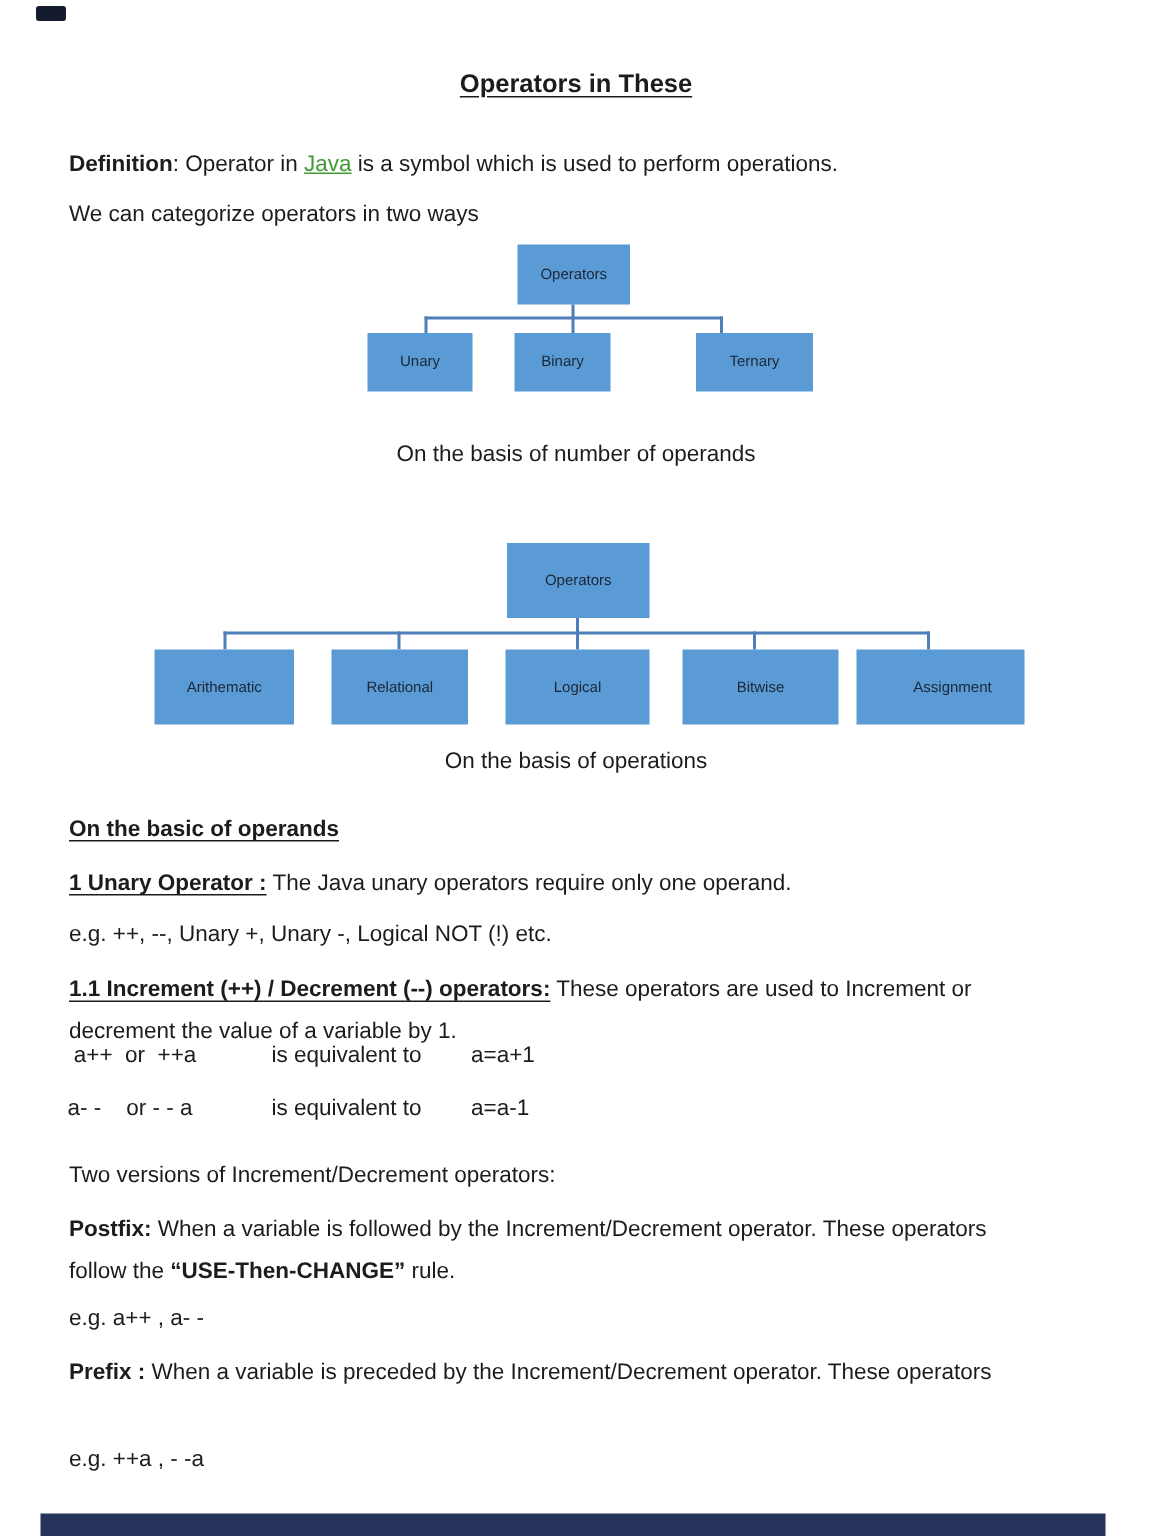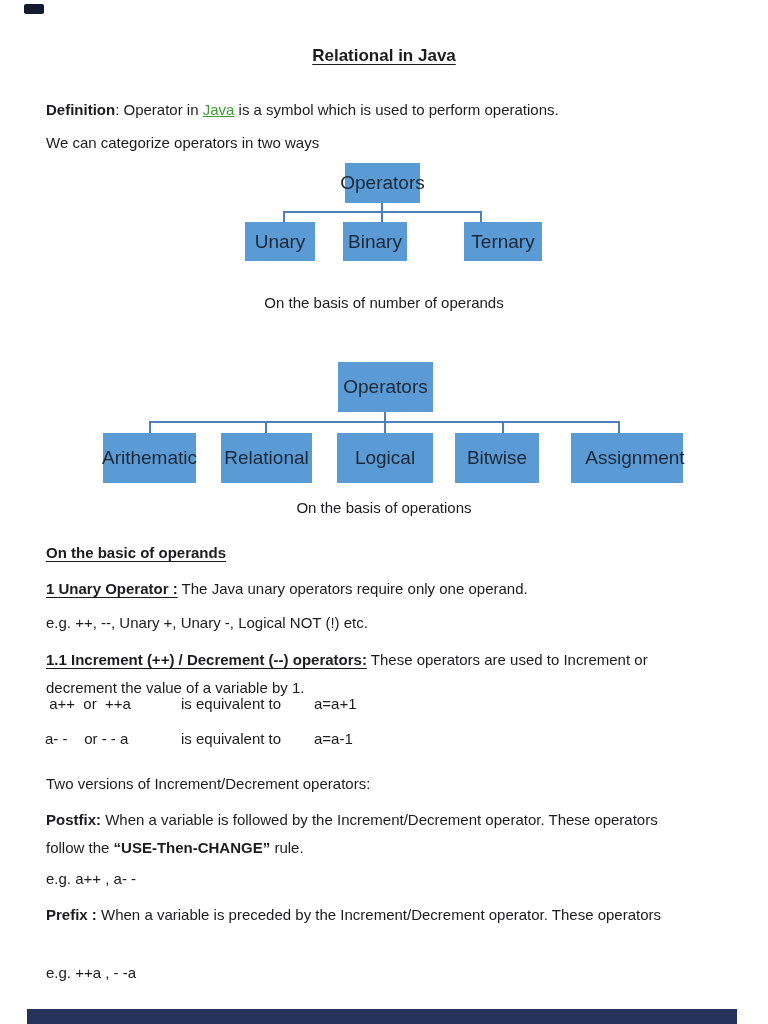--- a/index.html
+++ b/index.html
@@ -20,38 +20,38 @@
   .para{position:absolute; left:34px; right:30px; margin:12px; line-height:20px;}
   .para .l1{display:block; white-space:nowrap;}
   .para .l2{display:block;}
   .b{font-weight:bold;}
   .bu{font-weight:bold; text-decoration:underline; text-underline-offset:3px;}
   .java-link{color:#3f9c35; text-decoration:underline; text-decoration-color:#3f9c35;
     cursor:pointer;}
   .caption{position:absolute; left:0; width:100%; text-align:center; margin:0;}
   .obox{
     position:absolute; background:#5b9bd5; display:flex; align-items:center;
-    justify-content:center; color:#1b2736; font-size:19px;
+    justify-content:center; color:#1b2736; font-size:10px;
   }
   .hline,.vline{position:absolute; background:#4e7fba;}
   .equiv{position:absolute; left:45px; height:20px; margin:0;}
   .equiv span{position:absolute; top:0; white-space:pre;}
   .equiv .m1{left:0;}
   .equiv .m2{left:136px;}
   .equiv .m3{left:269px;}
   .wrap2{line-height:28px;}
 </style>
 </head>
 <body>
 
 <div class="page">
 
   <div class="corner-mark"></div>
 
-  <h1 class="title">Relational in Java</h1>
+  <h1 class="title">Operators in These</h1>
 
   <p class="para" style="top:88px;"><span class="b">Definition</span><span>: Operator in </span><span class="java-link">Java</span><span> is a symbol which is used to perform operations.</span></p>
 
   <p class="para" style="top:121px;">We can categorize operators in two ways</p>
 
   <div>
     <div class="obox" style="left:345px; top:163px; width:75px; height:40px;">
         <span>Operators</span>
       </div>
     <div class="vline" style="left:381px; top:203px; width:2px; height:9px;"></div>
@@ -85,21 +85,21 @@
     <div class="vline" style="left:618px; top:421px; width:2px; height:12px;"></div>
     <div class="obox" style="left:103px; top:433px; width:93px; height:50px;">
         <span>Arithematic</span>
       </div>
     <div class="obox" style="left:221px; top:433px; width:91px; height:50px;">
         <span>Relational</span>
       </div>
     <div class="obox" style="left:337px; top:433px; width:96px; height:50px;">
         <span>Logical</span>
       </div>
-    <div class="obox" style="left:455px; top:433px; width:84px; height:50px;">
+    <div class="obox" style="left:455px; top:433px; width:104px; height:50px;">
         <span>Bitwise</span>
       </div>
     <div class="obox" style="left:571px; top:433px; width:96px; height:50px;padding-left:16px;">
         <span>Assignment</span>
       </div>
   </div>
 
   <p class="caption" style="top:499px;">On the basis of operations</p>
 
   <p class="para" style="top:531px;"><span class="bu">On the basic of operands</span></p>

